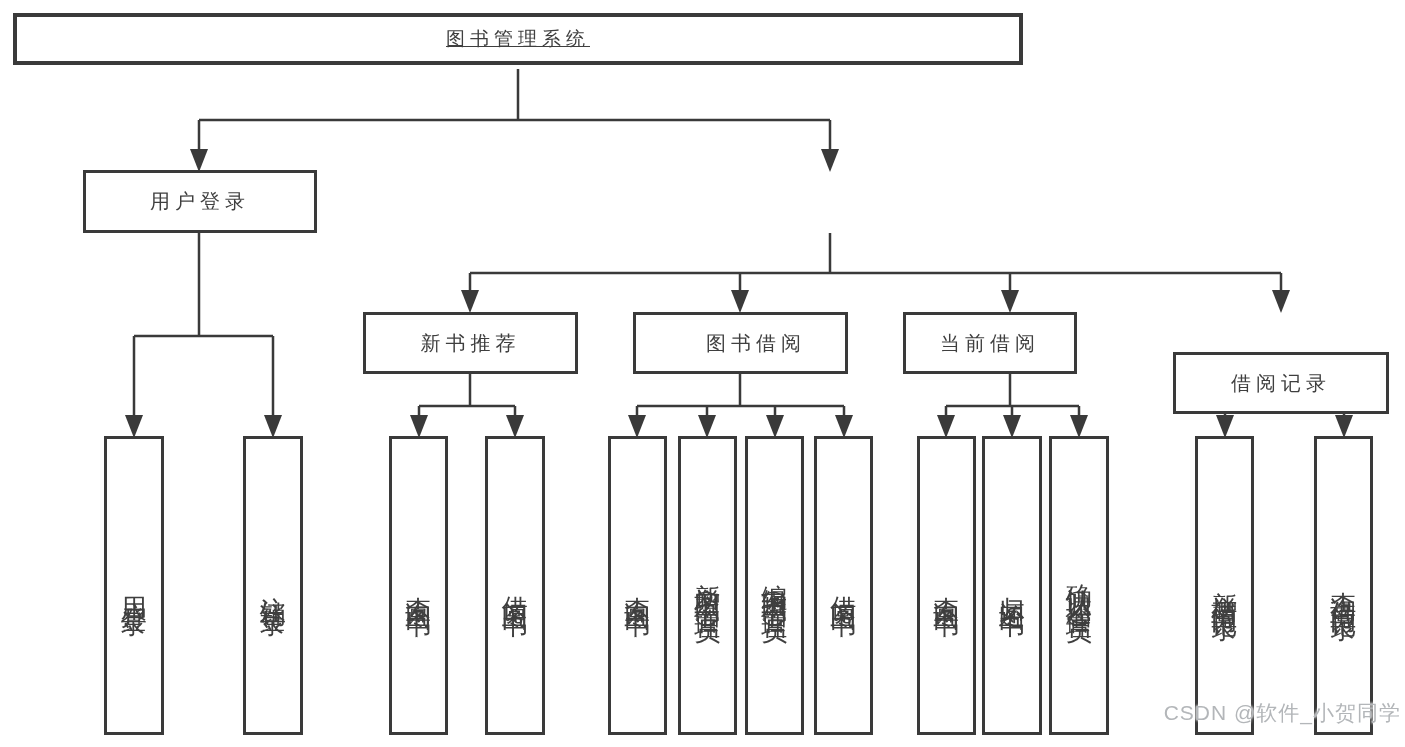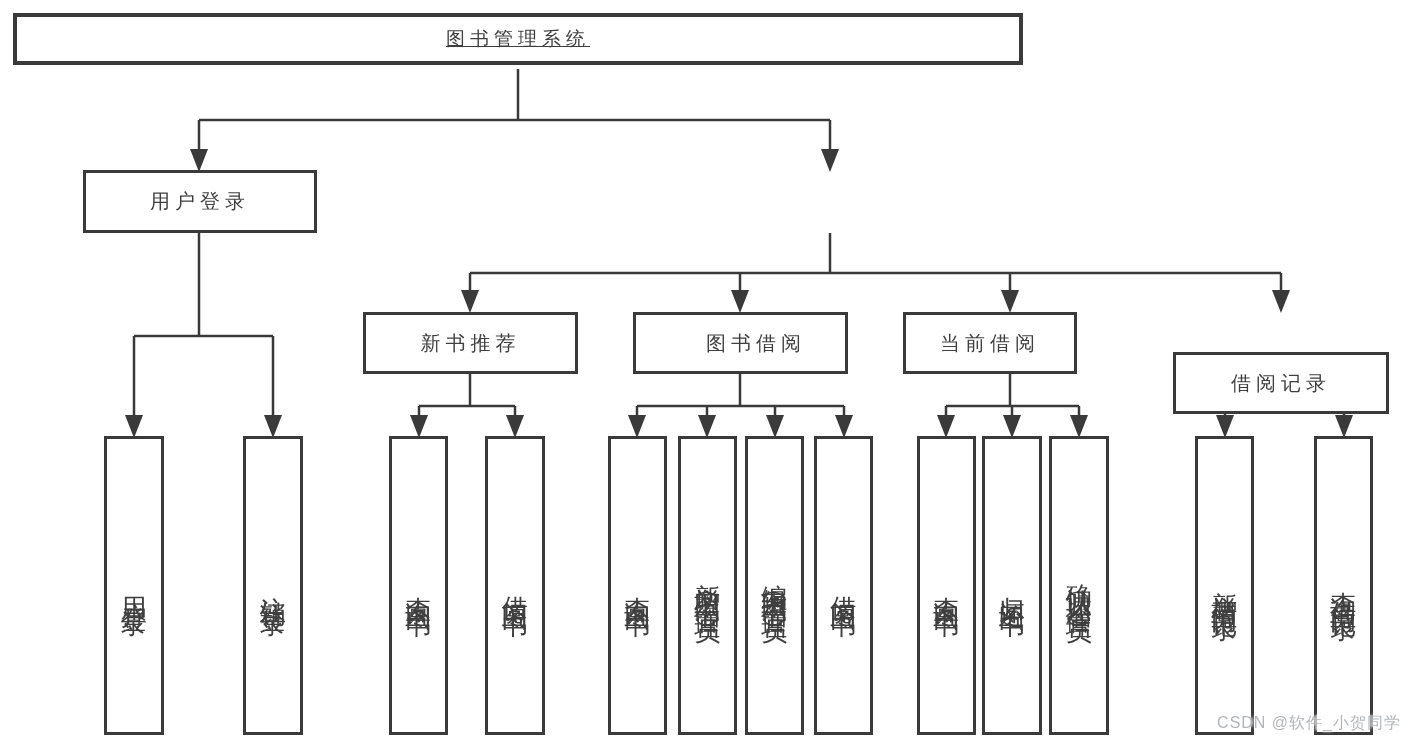--- a/index.html
+++ b/index.html
@@ -42,22 +42,22 @@
   .leaf span{
     writing-mode:vertical-rl;
     text-orientation:mixed;
     font-size:26px;
     letter-spacing:5px;
     line-height:1.1;
     color:var(--text);
   }
   .watermark{
     position:absolute;
-    right:4px;bottom:13px;
-    font-size:16px;
+    right:4px;bottom:20px;
+    font-size:21px;
     letter-spacing:1px;
     color:var(--wm);
     text-shadow:0 0 3px #fff,0 0 3px #fff;
     z-index:10;
     white-space:nowrap;
   }
 </style>
 </head>
 <body>
 

